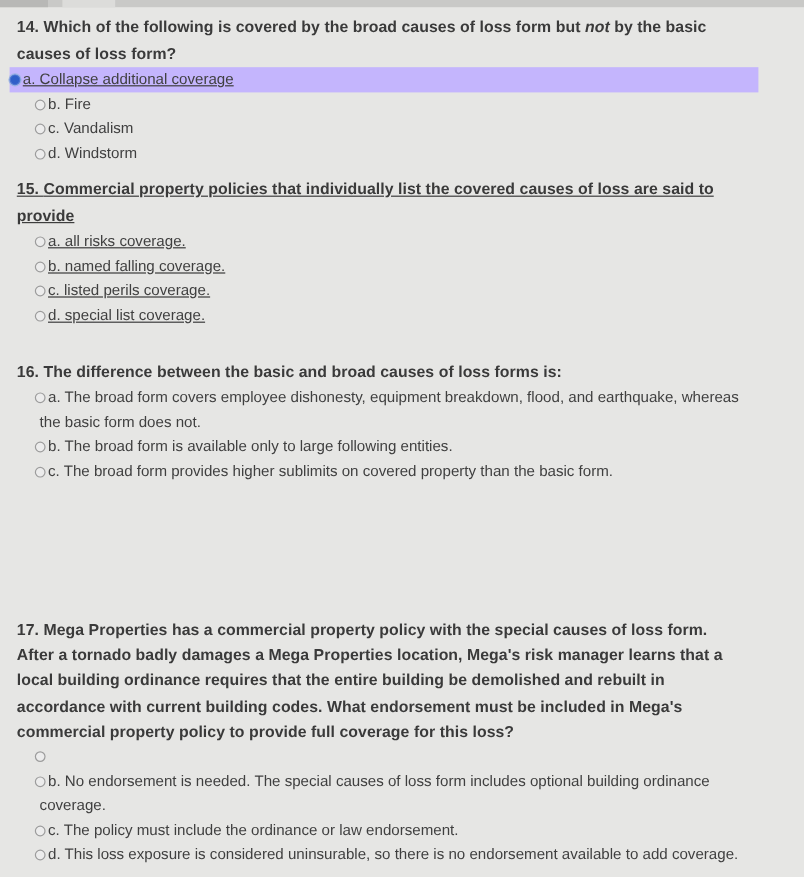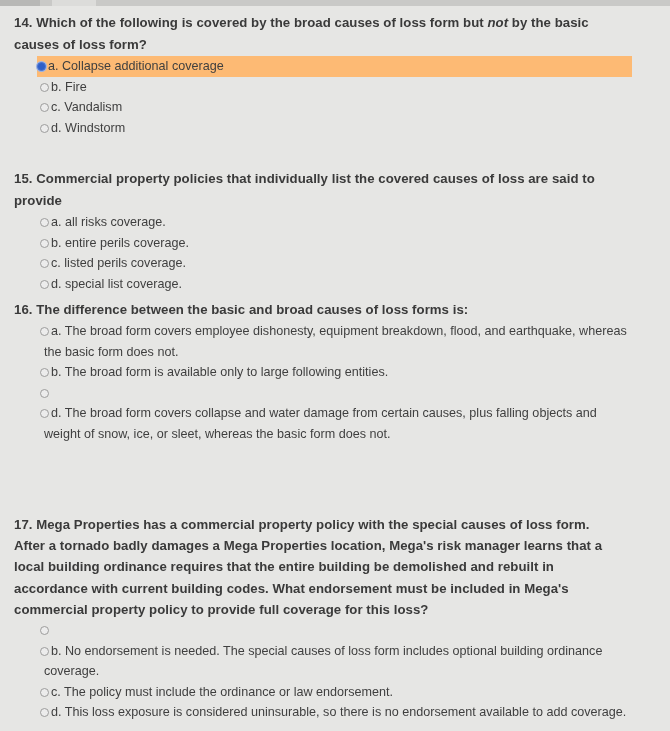--- a/index.html
+++ b/index.html
@@ -44,48 +44,49 @@
     .options {
       margin: 0;
       padding: 0;
       list-style: none;
     }
     .option {
       position: relative;
       font-size: 12.6px;
       line-height: 20.5px;
       color: #3f3f3f;
-      padding-left: 44px;
+      padding-left: 33px;
       padding-right: 8px;
     }
     .option .radio {
       display: inline-block;
       width: 7px;
       height: 7px;
       border: 1px solid #9c9c9c;
       border-radius: 50%;
       background: #ececec;
       margin-right: 2px;
       margin-left: -4px;
       vertical-align: -1px;
       box-sizing: content-box;
     }
     .option .radio.checked {
       background: #2f5fc8;
       border-color: #4a74d0;
       box-shadow: 0 0 0 1px #9bb2e3;
     }
     .option.selected {
-      background: #fdba74;
-      margin-left: 37px;
+      background: #c4b5fd;
+      margin-left: 8px;
       margin-right: 10px;
       padding-left: 4px;
+      text-decoration: underline;
     }
     .q14 { top: 12px; }
-    .q15 { top: 168px; }
+    .q15 { top: 147px; text-decoration: underline; }
     .q16 { top: 299px; }
     .q17 { top: 474px; margin-top: 40px; }
     .q17 .q-text { line-height: 21.2px; }
     .q17 .option { line-height: 20.5px; }
   </style>
 </head>
 <body>
 
 <div class="top-strip">
   <div class="tab-a"></div>
@@ -99,33 +100,32 @@
     <li class="option"><span class="radio"></span><span>b. Fire</span></li>
     <li class="option"><span class="radio"></span><span>c. Vandalism</span></li>
     <li class="option"><span class="radio"></span><span>d. Windstorm</span></li>
   </ul>
 </div>
 
 <div class="question q15">
   <div class="q-text"><span>15.</span> <span>Commercial property policies that individually list the covered causes of loss are said to provide</span></div>
   <ul class="options">
     <li class="option"><span class="radio"></span><span>a. all risks coverage.</span></li>
-    <li class="option"><span class="radio"></span><span>b. entire perils coverage.</span></li>
+    <li class="option"><span class="radio"></span><span>b. named falling coverage.</span></li>
     <li class="option"><span class="radio"></span><span>c. listed perils coverage.</span></li>
     <li class="option"><span class="radio"></span><span>d. special list coverage.</span></li>
   </ul>
 </div>
 
 <div class="question q16">
   <div class="q-text"><span>16.</span> <span>The difference between the basic and broad causes of loss forms is:</span></div>
   <ul class="options">
     <li class="option"><span class="radio"></span><span>a. The broad form covers employee dishonesty, equipment breakdown, flood, and earthquake, whereas the basic form does not.</span></li>
     <li class="option"><span class="radio"></span><span>b. The broad form is available only to large following entities.</span></li>
-    <li class="option"><span class="radio"></span></li>
-    <li class="option"><span class="radio"></span><span>d. The broad form covers collapse and water damage from certain causes, plus falling objects and weight of snow, ice, or sleet, whereas the basic form does not.</span></li>
+    <li class="option"><span class="radio"></span><span>c. The broad form provides higher sublimits on covered property than the basic form.</span></li>
   </ul>
 </div>
 
 <div class="question q17">
   <div class="q-text"><span>17.</span> <span>Mega Properties has a commercial property policy with the special causes of loss form. After a tornado badly damages a Mega Properties location, Mega's risk manager learns that a local building ordinance requires that the entire building be demolished and rebuilt in accordance with current building codes. What endorsement must be included in Mega's commercial property policy to provide full coverage for this loss?</span></div>
   <ul class="options">
     <li class="option"><span class="radio"></span></li>
     <li class="option"><span class="radio"></span><span>b. No endorsement is needed. The special causes of loss form includes optional building ordinance coverage.</span></li>
     <li class="option"><span class="radio"></span><span>c. The policy must include the ordinance or law endorsement.</span></li>
     <li class="option"><span class="radio"></span><span>d. This loss exposure is considered uninsurable, so there is no endorsement available to add coverage.</span></li>

